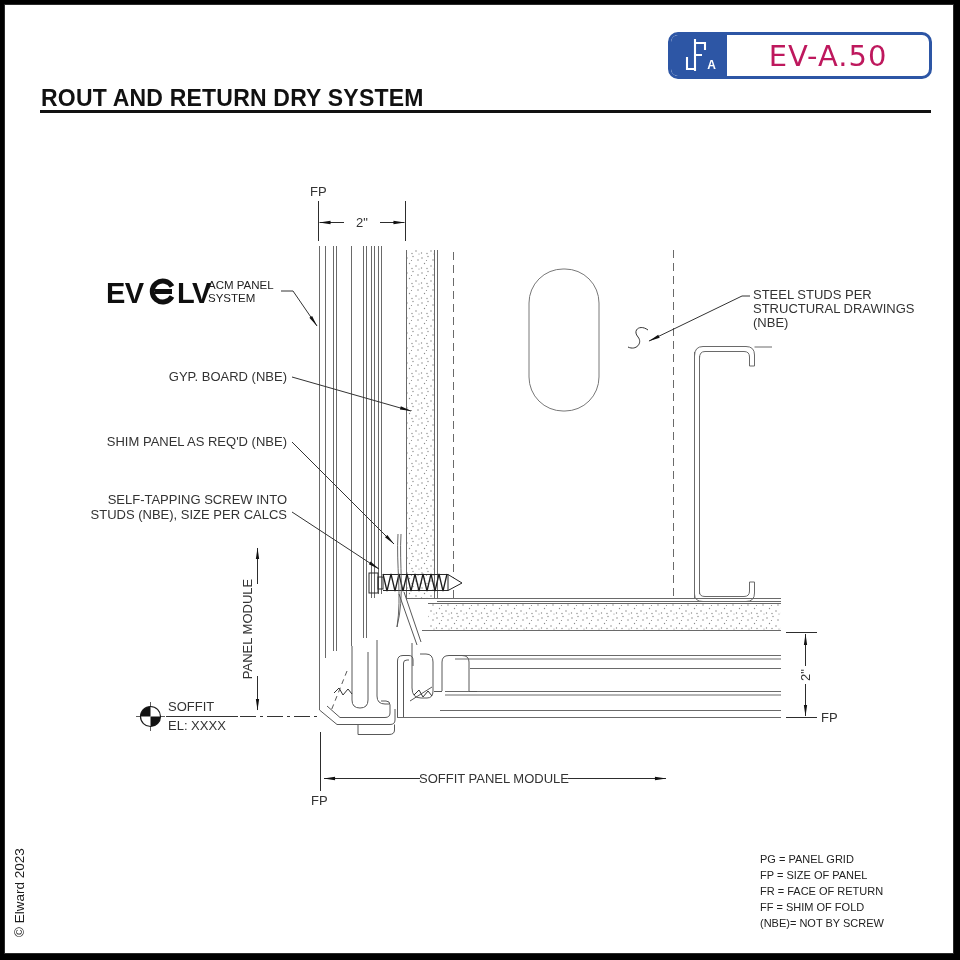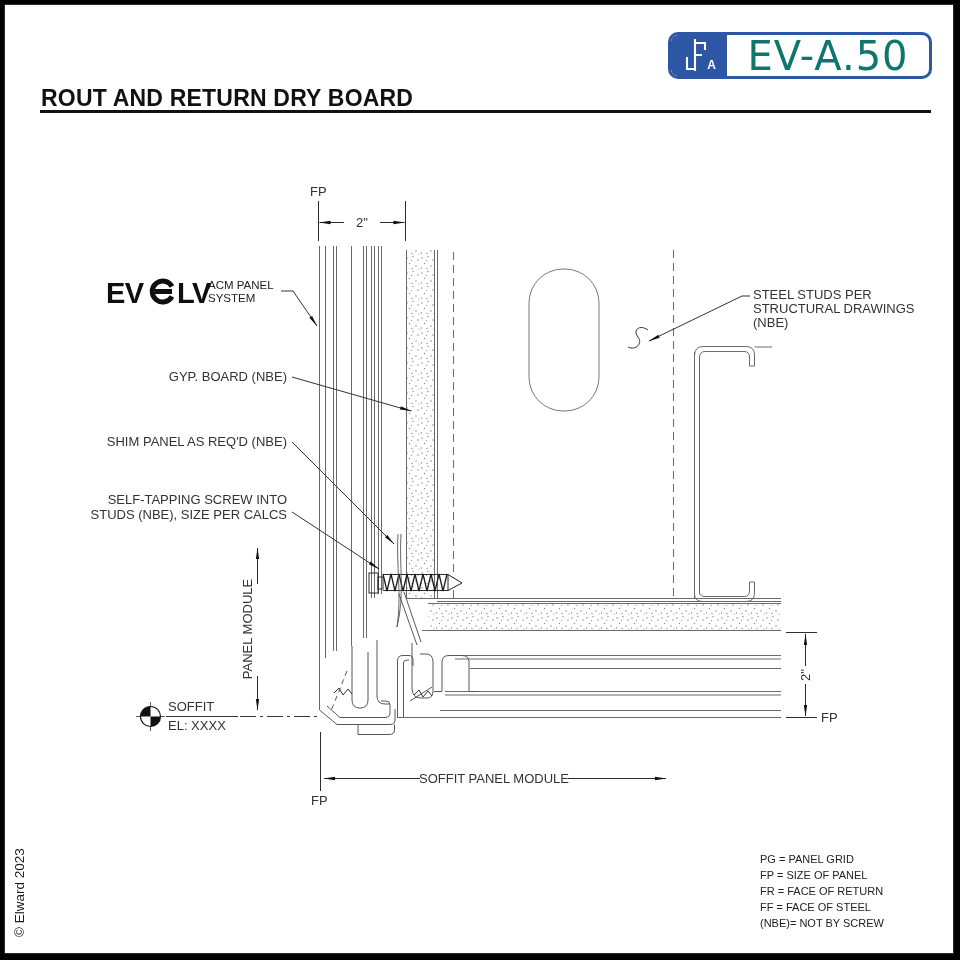--- a/index.html
+++ b/index.html
@@ -22,21 +22,21 @@
     position:absolute;left:668px;top:32px;width:264px;height:47px;
     border:3px solid #2d56a5;border-radius:10px;background:#fff;
     box-sizing:border-box;display:flex;align-items:stretch;overflow:hidden;
   }
   .sheet-box-icon{
     width:56px;flex:none;background:#2d56a5;border-radius:6px 0 0 6px;
     display:flex;align-items:center;justify-content:center;
   }
   .sheet-code{
     flex:1;display:flex;align-items:center;justify-content:center;
-    font-family:"DejaVu Sans",sans-serif;font-size:40px;color:#0f766e;letter-spacing:1px;border-radius:13px;
+    font-family:"DejaVu Sans",sans-serif;font-size:29px;color:#be185d;letter-spacing:1px;border-radius:13px;
   }
   .copyright{
     position:absolute;left:12px;top:937px;transform-origin:0 0;transform:rotate(-90deg);
     font-size:13.5px;color:#1d1d1d;white-space:nowrap;
   }
   .legend{
     position:absolute;left:760px;top:852px;font-size:11px;color:#222;line-height:15.9px;
     white-space:nowrap;
   }
   svg.sheet{position:absolute;left:0;top:0;}
@@ -46,21 +46,21 @@
   .dimln{stroke:#2d2d2d;stroke-width:1;fill:none;}
   .ldr{stroke:#333;stroke-width:1;fill:none;}
   .logo-t{font-family:"Liberation Sans",sans-serif;font-weight:bold;font-size:29px;fill:#0f0f0f;letter-spacing:-0.5px;}
   .logo-sub{font-family:"Liberation Sans",sans-serif;font-size:11.5px;fill:#222;}
 </style>
 </head>
 <body>
 
 <div class="page"></div>
 
-<div class="drawing-title">ROUT AND RETURN DRY BOARD</div>
+<div class="drawing-title">ROUT AND RETURN DRY SYSTEM</div>
 <div class="title-underline"></div>
 
 <div class="sheet-box">
   <div class="sheet-box-icon">
     <svg width="48" height="40" viewBox="0 0 48 40">
       <g stroke="#fff" stroke-width="2.1" fill="none">
         <path d="M20,3 V35"></path>
         <path d="M20,7 H30 V14"></path>
         <path d="M27,19 H20"></path>
         <path d="M12,21 V33 H20"></path>
@@ -245,17 +245,17 @@
     <text class="logo-t" x="177" y="303">LV</text>
     <text class="logo-sub" x="208" y="289">ACM PANEL</text>
     <text class="logo-sub" x="208" y="302">SYSTEM</text>
   </g>
 </svg>
 
 <div class="legend">
   <div>PG = PANEL GRID</div>
   <div>FP = SIZE OF PANEL</div>
   <div>FR = FACE OF RETURN</div>
-  <div>FF = FACE OF STEEL</div>
+  <div>FF = SHIM OF FOLD</div>
   <div>(NBE)= NOT BY SCREW</div>
 </div>
 
 <div class="copyright">© Elward 2023</div>
 
 </body></html>

